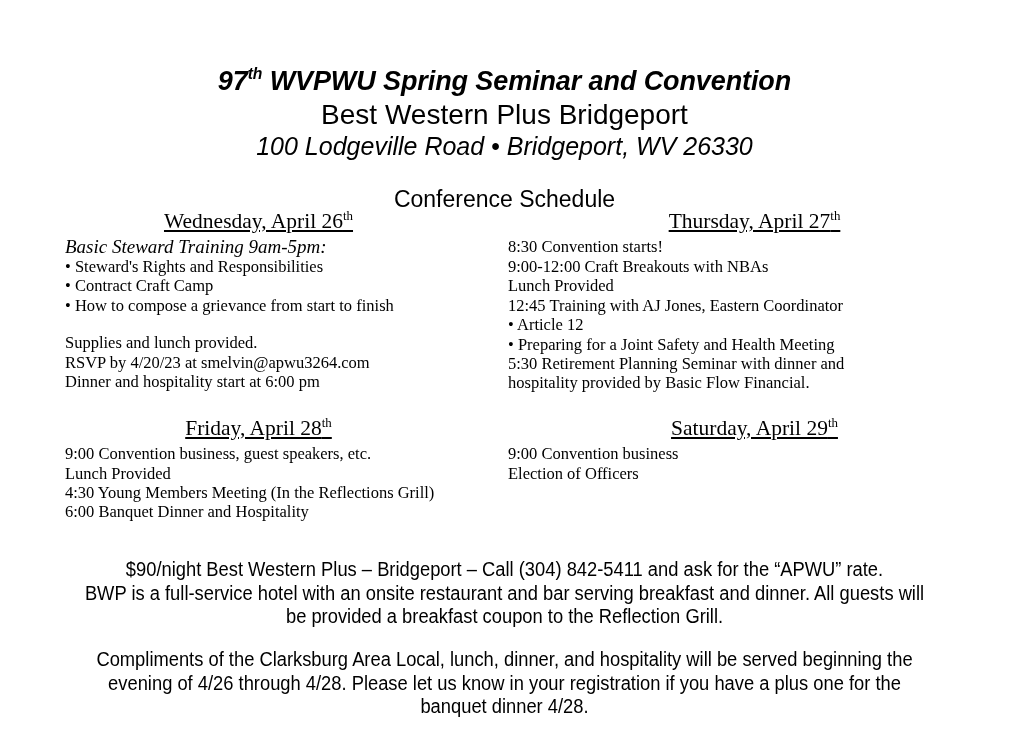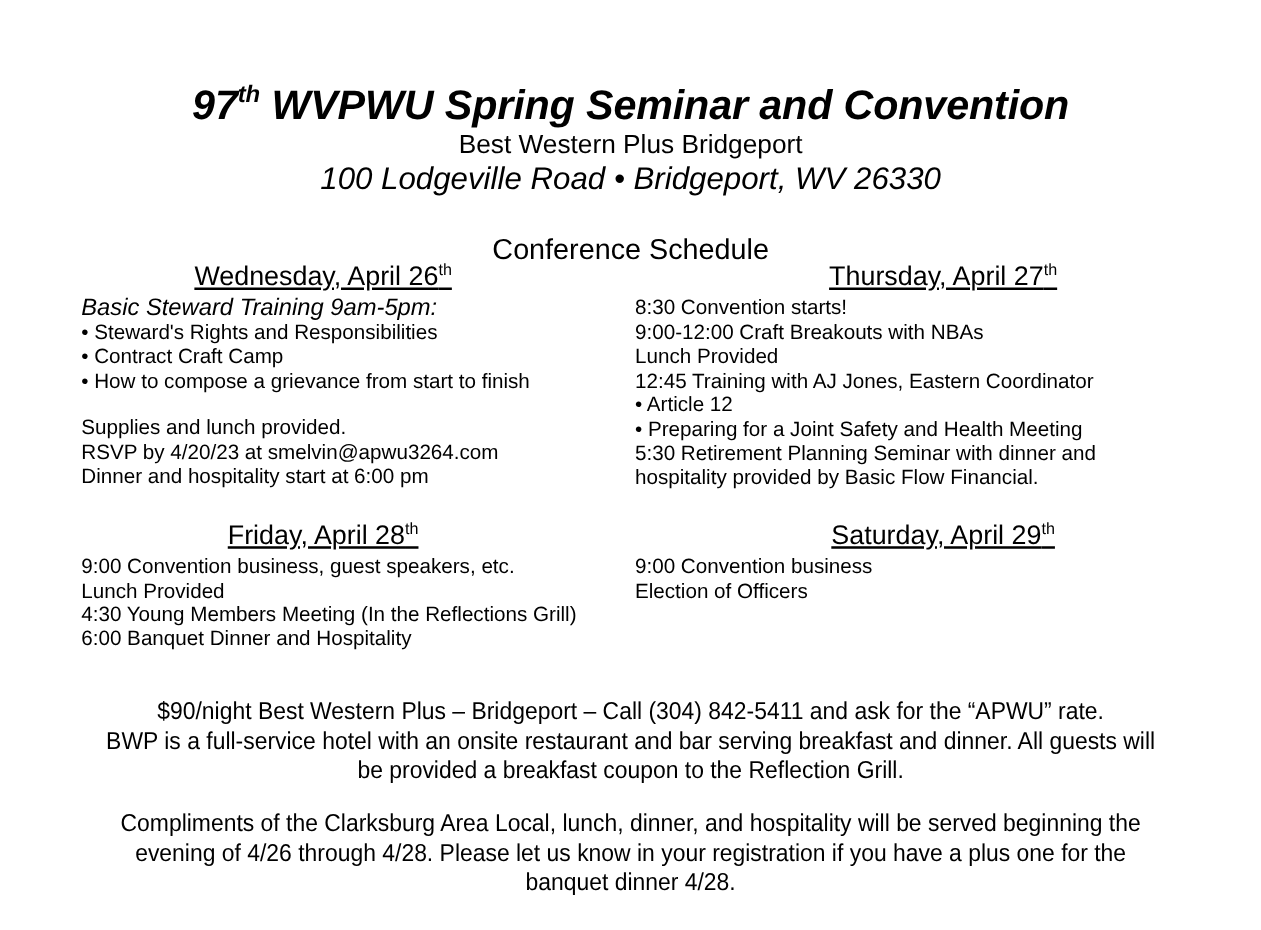--- a/index.html
+++ b/index.html
@@ -25,35 +25,35 @@
 
   
   .header {
     position: absolute;
     top: 66px;
     left: 0;
     width: 1009px;
     text-align: center;
   }
   .doc-title {
-    font-size: 33px;
+    font-size: 27px;
     font-weight: bold;
     font-style: italic;
     letter-spacing: -0.1px;
     line-height: 1.08;
     white-space: nowrap;
   }
   .doc-title sup {
     font-size: 0.58em;
     vertical-align: 0.72em;
     font-weight: bold;
     font-style: italic;
   }
   .hotel-name {
-    font-size: 21px;
+    font-size: 28px;
     line-height: 1.18;
     margin-top: 2px;
   }
   .hotel-addr {
     font-size: 25px;
     line-height: 1.18;
     margin-top: 1px;
     font-style: italic;
   }
 
@@ -66,20 +66,21 @@
     text-align: center;
     font-size: 23px;
   }
 
   
   .schedule {
     position: absolute;
     top: 210px;
     left: 0;
     width: 868px;
+    font-family: Liberation Serif, serif;
   }
   .sched-row {
     display: flex;
     width: 1009px;
   }
   .sched-col {
     box-sizing: border-box;
   }
   .col-left {
     width: 460px;

